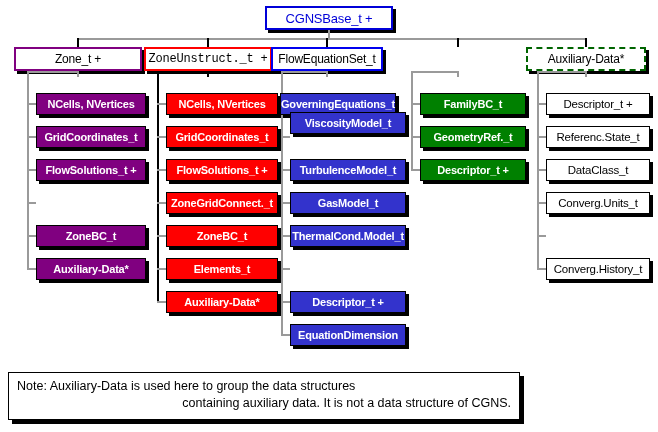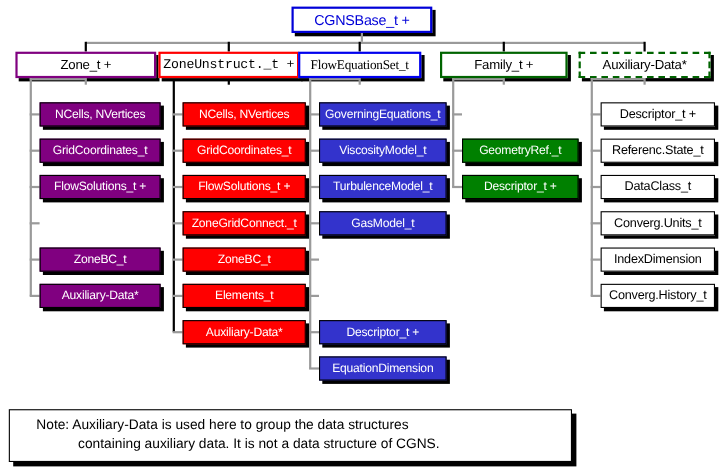--- a/index.html
+++ b/index.html
@@ -77,21 +77,21 @@
   }
   .hdr-purple .face { border-color: #800080; }
   .hdr-red    .face { border-color: #ff0000; }
   .hdr-blue   .face { border-color: #0000ee; }
   .hdr-green  .face { border-color: #006400; }
   .hdr-dash   .face { border-color: #006400; border-style: dashed; }
 
   
   .leaf .face {
     font-size: 11px;
-    font-weight: normal;
+    font-weight: bold;
     border: 1px solid #000000;
   }
   .leaf-purple .face { background: #800080; color: #ffffff; }
   .leaf-red    .face { background: #ff0000; color: #ffffff; }
   .leaf-blue   .face { background: #3333cc; color: #ffffff; }
   .leaf-green  .face { background: #008000; color: #ffffff; }
   .leaf-white  .face { background: #ffffff; color: #000000; font-weight: normal; font-size: 11.5px; }
 
   
   #note {
@@ -106,26 +106,26 @@
     left: 4px; top: 4px;
     width: 100%; height: 100%;
     background: #000000;
   }
   #note .face {
     position: relative;
     box-sizing: border-box;
     width: 100%; height: 100%;
     background: #ffffff;
     border: 1px solid #000000;
-    padding: 5px 8px 0 24px;
+    padding: 5px 8px 0 8px;
     font-size: 12.5px;
     color: #000000;
     line-height: 17px;
   }
-  #note .l2 { padding-left: 38px; }
+  #note .l2 { padding-left: 38px; text-align: right; }
 </style>
 </head>
 <body>
 
 <div id="canvas">
     <div class="box root" style="left: 265px; top: 6px; width: 128px; height: 24px;">
       <div class="shadow"></div>
       <div class="face">CGNSBase_t +</div>
     </div>
     <div class="line-v" style="left: 328px; top: 30px; width: 2px; height: 8px;"></div>
@@ -201,68 +201,72 @@
     <div class="box leaf leaf-red" style="left: 166px; top: 258px; width: 112px; height: 22px;">
       <div class="shadow"></div>
       <div class="face">Elements_t</div>
     </div>
     <div class="line-h" style="left: 157px; top: 301px; width: 9px; height: 2px;"></div>
     <div class="box leaf leaf-red" style="left: 166px; top: 291px; width: 112px; height: 22px;">
       <div class="shadow"></div>
       <div class="face">Auxiliary-Data*</div>
     </div>
     <div class="line-v dark" style="left: 326px; top: 38px; width: 2px; height: 9px;"></div>
-    <div class="box hdr hdr-blue" style="left: 271px; top: 47px; width: 112px; height: 24px; font-family: Liberation Serif, serif;">
+    <div class="box hdr hdr-blue" style="left: 271px; top: 47px; width: 112px; height: 24px;">
       <div class="shadow"></div>
       <div class="face">FlowEquationSet_t</div>
     </div>
     <div class="line-v" style="left: 281px; top: 71px; width: 2px; height: 264px;"></div>
     <div class="line-h" style="left: 281px; top: 71px; width: 46px; height: 2px;"></div>
     <div class="line-v" style="left: 326px; top: 71px; width: 2px; height: 6px;"></div>
     <div class="line-h" style="left: 281px; top: 103px; width: 9px; height: 2px;"></div>
-    <div class="box leaf leaf-blue" style="left: 290px; top: 93px; width: 116px; height: 22px;">
+    <div class="box leaf leaf-blue" style="left: 280px; top: 93px; width: 116px; height: 22px;">
       <div class="shadow"></div>
       <div class="face">GoverningEquations_t</div>
     </div>
     <div class="line-h" style="left: 281px; top: 136px; width: 9px; height: 2px;"></div>
-    <div class="box leaf leaf-blue" style="left: 290px; top: 126px; width: 116px; height: 22px; justify-content: flex-end;">
+    <div class="box leaf leaf-blue" style="left: 290px; top: 112px; width: 116px; height: 22px; justify-content: flex-end;">
       <div class="shadow"></div>
       <div class="face">ViscosityModel_t</div>
     </div>
     <div class="line-h" style="left: 281px; top: 169px; width: 9px; height: 2px;"></div>
     <div class="box leaf leaf-blue" style="left: 290px; top: 159px; width: 116px; height: 22px; align-items: flex-end;">
       <div class="shadow"></div>
       <div class="face">TurbulenceModel_t</div>
     </div>
     <div class="line-h" style="left: 281px; top: 202px; width: 9px; height: 2px;"></div>
     <div class="box leaf leaf-blue" style="left: 290px; top: 192px; width: 116px; height: 22px;">
       <div class="shadow"></div>
       <div class="face">GasModel_t</div>
     </div>
     <div class="line-h" style="left: 281px; top: 235px; width: 9px; height: 2px;"></div>
+    <div class="box leaf leaf-blue" style="left: 290px; top: 225px; width: 116px; height: 22px;">
+      <div class="shadow"></div>
+      <div class="face">ThermalCond.Model_t</div>
+    </div>
     <div class="line-h" style="left: 281px; top: 268px; width: 9px; height: 2px;"></div>
     <div class="line-h" style="left: 281px; top: 301px; width: 9px; height: 2px;"></div>
     <div class="box leaf leaf-blue" style="left: 290px; top: 291px; width: 116px; height: 22px;">
       <div class="shadow"></div>
       <div class="face">Descriptor_t +</div>
     </div>
     <div class="line-h" style="left: 281px; top: 334px; width: 9px; height: 2px;"></div>
     <div class="box leaf leaf-blue" style="left: 290px; top: 324px; width: 116px; height: 22px;">
       <div class="shadow"></div>
       <div class="face">EquationDimension</div>
     </div>
     <div class="line-v dark" style="left: 457px; top: 38px; width: 2px; height: 9px;"></div>
-    <div class="box hdr hdr-green" style="left: 400px; top: 47px; width: 116px; height: 24px;">
-      <div class="shadow"></div>
-      <div class="face">Family_t +</div>
-    </div>
     <div class="line-v" style="left: 411px; top: 71px; width: 2px; height: 99px;"></div>
     <div class="line-h" style="left: 411px; top: 71px; width: 47px; height: 2px;"></div>
     <div class="line-v" style="left: 457px; top: 71px; width: 2px; height: 6px;"></div>
     <div class="line-h" style="left: 411px; top: 103px; width: 9px; height: 2px;"></div>
+    <div class="box leaf leaf-green" style="left: 420px; top: 93px; width: 106px; height: 22px;">
+      <div class="shadow"></div>
+      <div class="face">FamilyBC_t</div>
+    </div>
     <div class="line-h" style="left: 411px; top: 136px; width: 9px; height: 2px;"></div>
     <div class="box leaf leaf-green" style="left: 420px; top: 126px; width: 106px; height: 22px;">
       <div class="shadow"></div>
       <div class="face">GeometryRef._t</div>
     </div>
     <div class="line-h" style="left: 411px; top: 169px; width: 9px; height: 2px;"></div>
     <div class="box leaf leaf-green" style="left: 420px; top: 159px; width: 106px; height: 22px;">
       <div class="shadow"></div>
       <div class="face">Descriptor_t +</div>
     </div>
@@ -288,24 +292,20 @@
     <div class="box leaf leaf-white" style="left: 546px; top: 159px; width: 104px; height: 22px;">
       <div class="shadow"></div>
       <div class="face">DataClass_t</div>
     </div>
     <div class="line-h" style="left: 537px; top: 202px; width: 9px; height: 2px;"></div>
     <div class="box leaf leaf-white" style="left: 546px; top: 192px; width: 104px; height: 22px;">
       <div class="shadow"></div>
       <div class="face">Converg.Units_t</div>
     </div>
     <div class="line-h" style="left: 537px; top: 235px; width: 9px; height: 2px;"></div>
-    <div class="box leaf leaf-white" style="left: 546px; top: 225px; width: 104px; height: 22px;">
-      <div class="shadow"></div>
-      <div class="face">IndexDimension</div>
-    </div>
     <div class="line-h" style="left: 537px; top: 268px; width: 9px; height: 2px;"></div>
     <div class="box leaf leaf-white" style="left: 546px; top: 258px; width: 104px; height: 22px;">
       <div class="shadow"></div>
       <div class="face">Converg.History_t</div>
     </div>
     <div id="note">
       <div class="shadow"></div>
       <div class="face">
         <div class="l1">Note: Auxiliary-Data is used here to group the data structures</div>
         <div class="l2">containing auxiliary data.  It is not a data structure of CGNS.</div>

